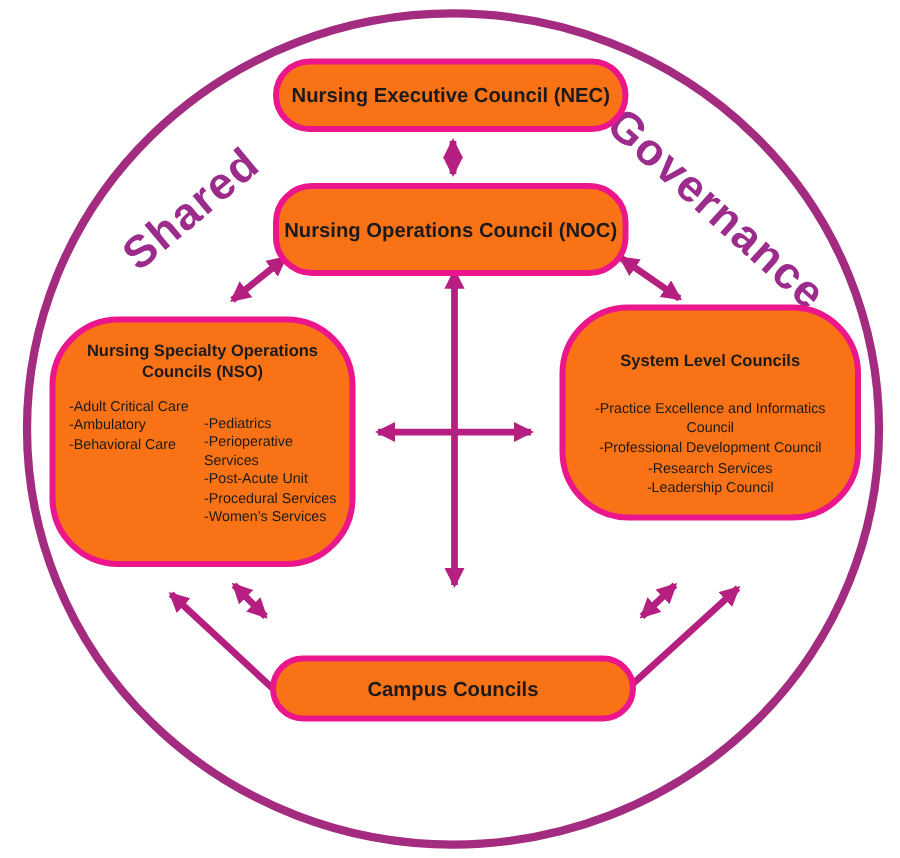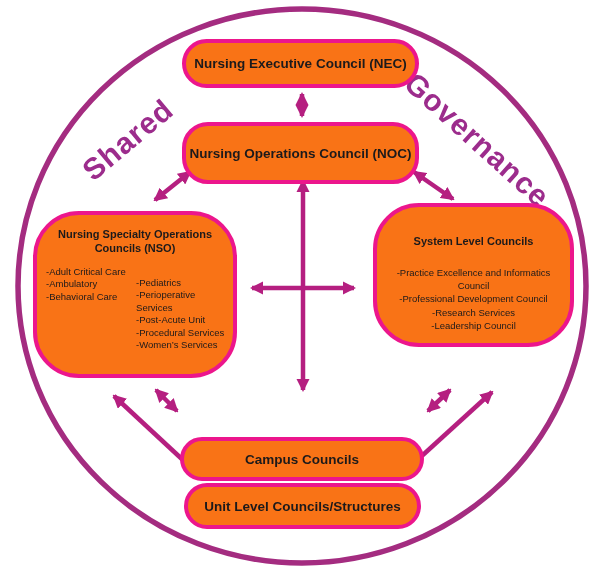--- a/index.html
+++ b/index.html
@@ -179,17 +179,14 @@
       <div>-Professional Development Council</div>
       <div>-Research Services</div>
       <div>-Leadership Council</div>
     </div>
   </div>
 
   <div class="node stadium campus">
     <span>Campus Councils</span>
   </div>
 
-  <div class="node stadium unit">
-    <span>Unit Level Councils/Structures</span>
-  </div>
 
 </div>
 
 </body></html>

